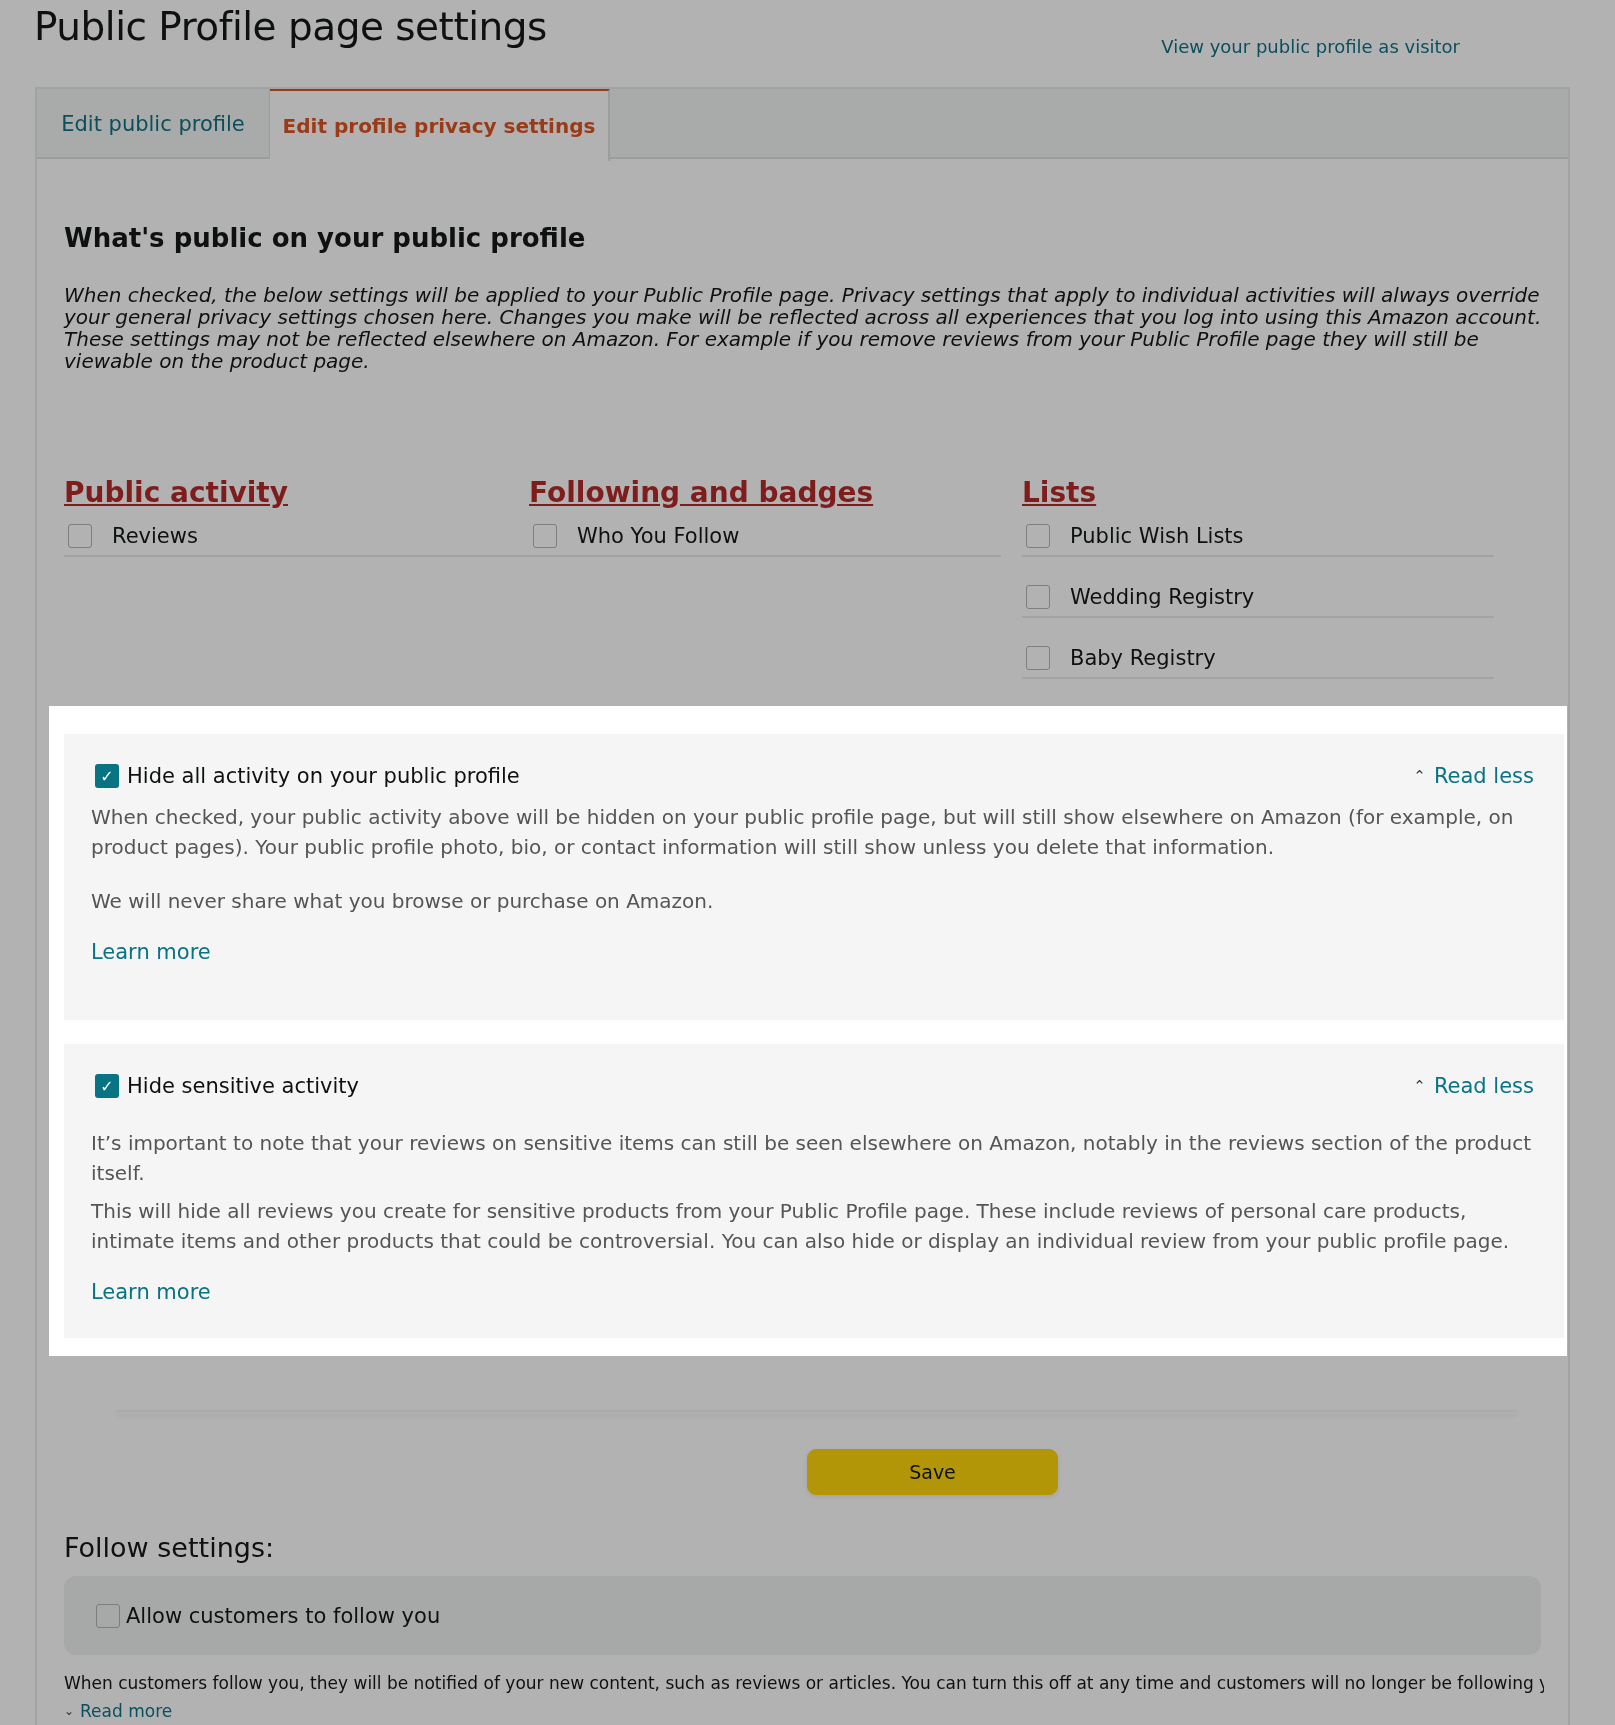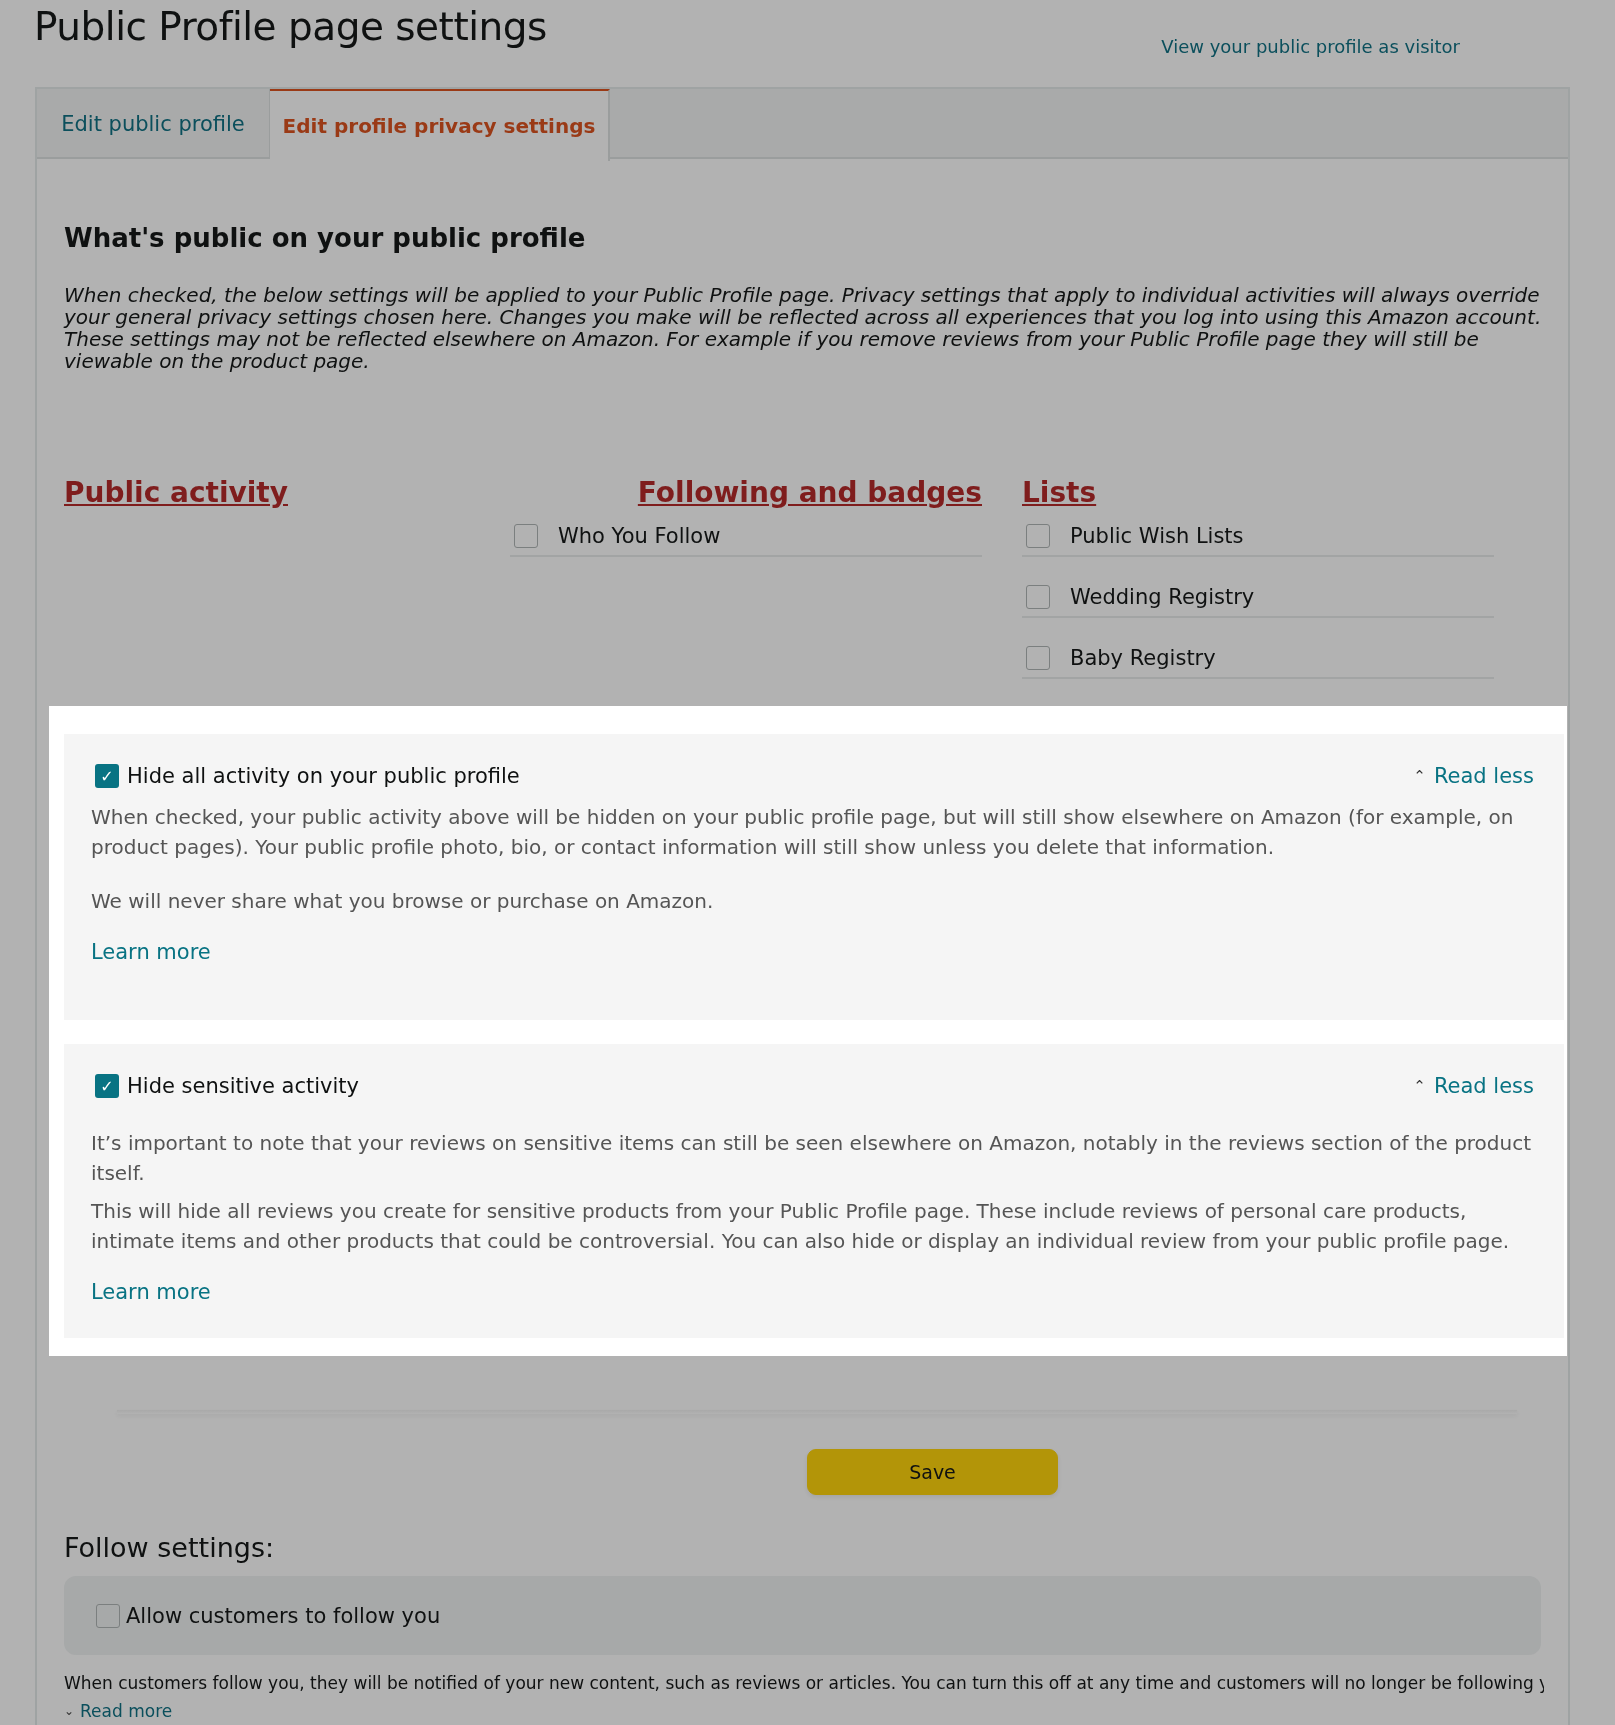--- a/index.html
+++ b/index.html
@@ -145,23 +145,27 @@
   <div class="tab-bar">
     <div class="tab tab-1">Edit public profile</div>
     <div class="tab tab-2">Edit profile privacy settings</div>
   </div>
 
   <div class="section-title">What's public on your public profile</div>
   <div class="intro">When checked, the below settings will be applied to your Public Profile page. Privacy settings that apply to individual activities will always override your general privacy settings chosen here. Changes you make will be reflected across all experiences that you log into using this Amazon account. These settings may not be reflected elsewhere on Amazon. For example if you remove reviews from your Public Profile page they will still be viewable on the product page.</div>
 
   <div class="col" style="left:27px;">
     <div class="col-head">Public activity</div>
-  </div>
-
-  <div class="col" style="left:473px;text-align:right;">
+    <div class="check-row">
+      <span class="cb"></span>
+      <span class="check-label">Reviews</span>
+    </div>
+  </div>
+
+  <div class="col" style="left:492px;">
     <div class="col-head">Following and badges</div>
     <div class="check-row">
       <span class="cb"></span>
       <span class="check-label">Who You Follow</span>
     </div>
   </div>
 
   <div class="col" style="left:985px;">
     <div class="col-head">Lists</div>
     <div class="check-row">

